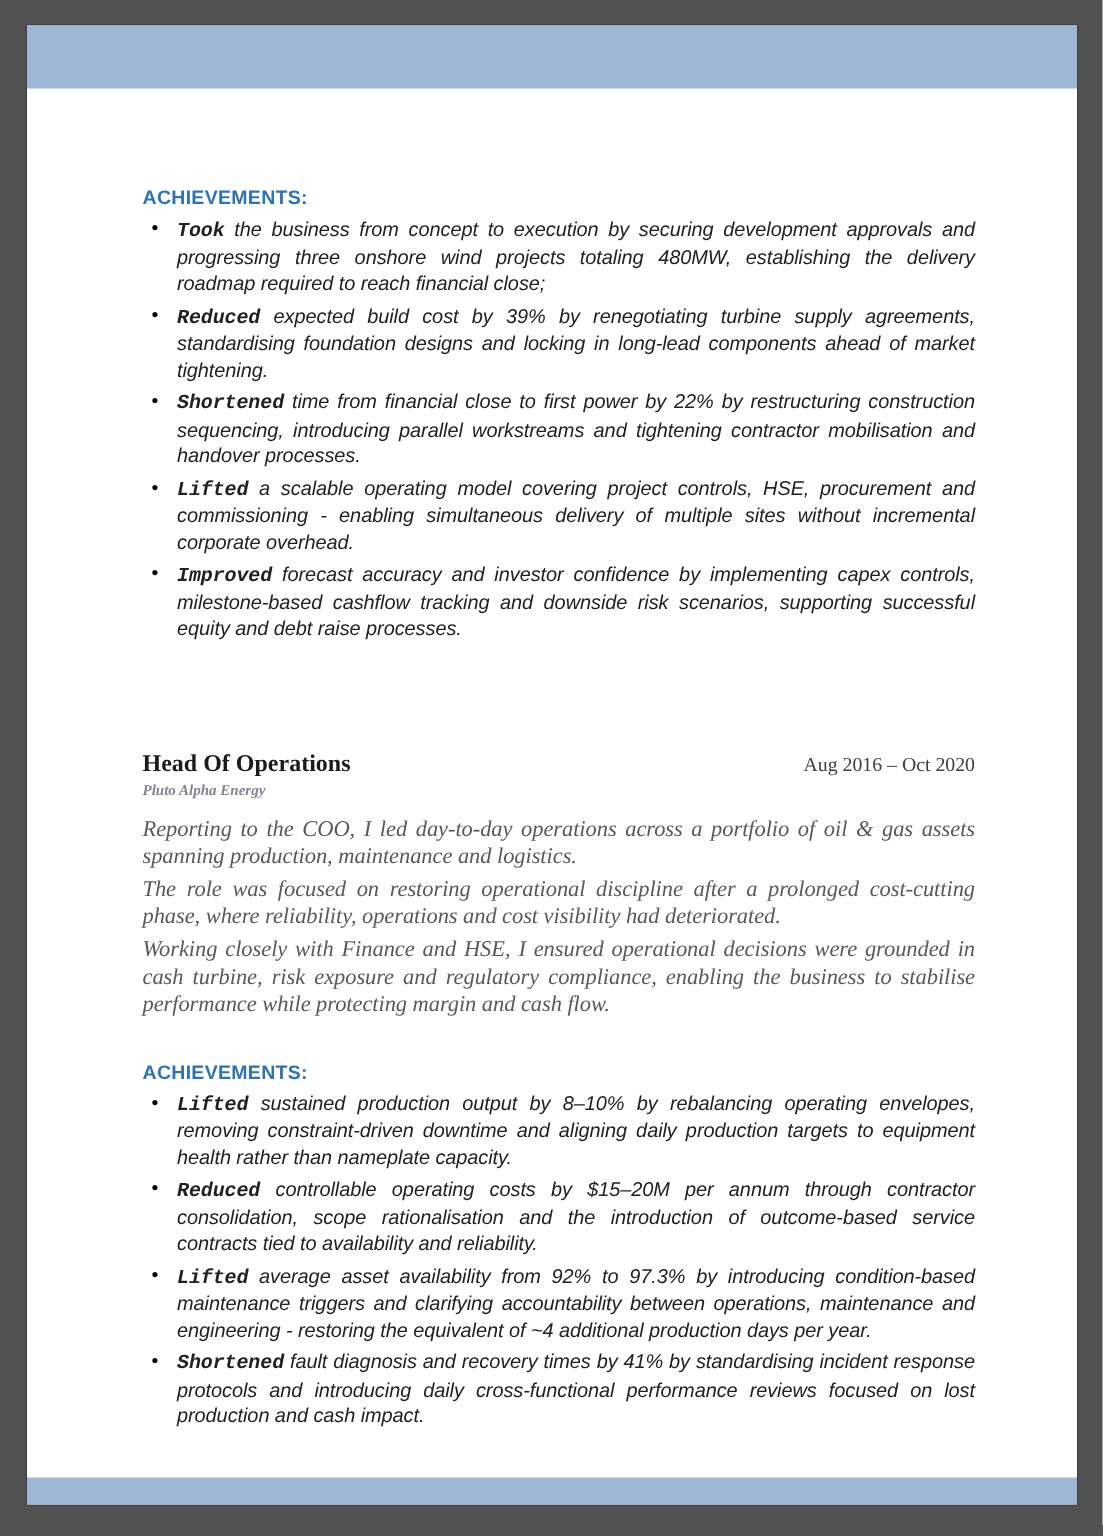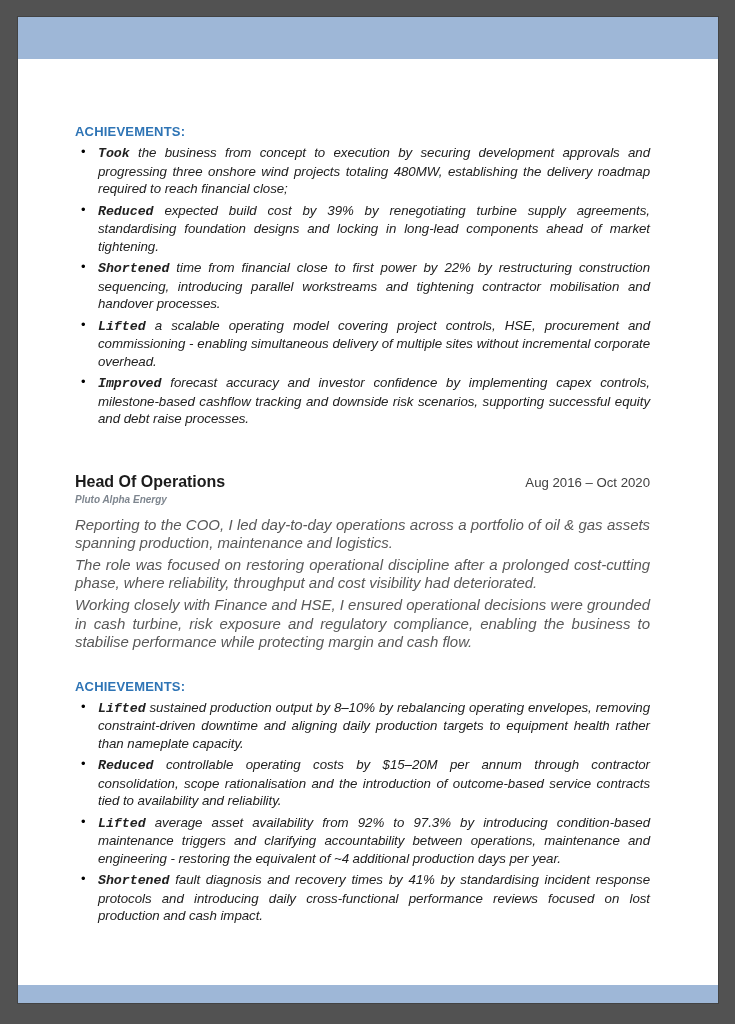--- a/index.html
+++ b/index.html
@@ -25,21 +25,21 @@
     position:absolute;
     left:18px;top:17px;
     width:700px;height:986px;
     background:#ffffff;
     box-shadow:0 0 0 1px rgba(0,0,0,0.18);
   }
   .band{background:var(--band-blue);}
   .band-top{height:42px;width:100%;}
   .band-bottom{position:absolute;left:0;bottom:0;height:18px;width:100%;}
   .content{
-    padding:65px 68px 0 57px;
+    padding:65px 68px 0 77px;
   }
   .ach-heading{
     margin:0 0 5px 0;
     font-size:13px;
     line-height:15px;
     font-weight:bold;
     letter-spacing:.2px;
     color:var(--accent-blue);
   }
   ul.bullets{
@@ -58,21 +58,21 @@
   }
   ul.bullets li:last-child{margin-bottom:0;}
   .dot{
     position:absolute;
     left:6px;top:-1px;
     font-style:normal;
     font-size:13px;
     color:#000;
   }
   .lead{font-weight:bold;font-family:Liberation Mono, monospace;}
-  .role{margin-top:44px;}
+  .role{margin-top:72px;font-family:Liberation Serif, serif;}
   .role-header{
     display:flex;
     justify-content:space-between;
     align-items:baseline;
   }
   .role-title{
     margin:0;
     font-size:16px;
     line-height:19px;
     font-weight:bold;
@@ -134,21 +134,21 @@
     </section>
 
     <section class="role">
       <div class="role-header">
         <h2 class="role-title">Head Of Operations</h2>
         <span class="role-dates">Aug 2016 – Oct 2020</span>
       </div>
       <div class="company">Pluto Alpha Energy</div>
       <div class="role-desc">
         <p>Reporting to the COO, I led day-to-day operations across a portfolio of oil &amp; gas assets spanning production, maintenance and logistics.</p>
-        <p>The role was focused on restoring operational discipline after a prolonged cost-cutting phase, where reliability, throughput and cost visibility had deteriorated.</p>
+        <p>The role was focused on restoring operational discipline after a prolonged cost-cutting phase, where reliability, operations and cost visibility had deteriorated.</p>
         <p>Working closely with Finance and HSE, I ensured operational decisions were grounded in cash turbine, risk exposure and regulatory compliance, enabling the business to stabilise performance while protecting margin and cash flow.</p>
       </div>
     </section>
 
     <section class="ach2">
       <h3 class="ach-heading">ACHIEVEMENTS:</h3>
       <ul class="bullets">
         <li>
           <span class="dot">•</span><b class="lead">Lifted</b> <span>sustained production output by 8–10% by rebalancing operating envelopes, removing constraint-driven downtime and aligning daily production targets to equipment health rather than nameplate capacity.</span>
         </li>

